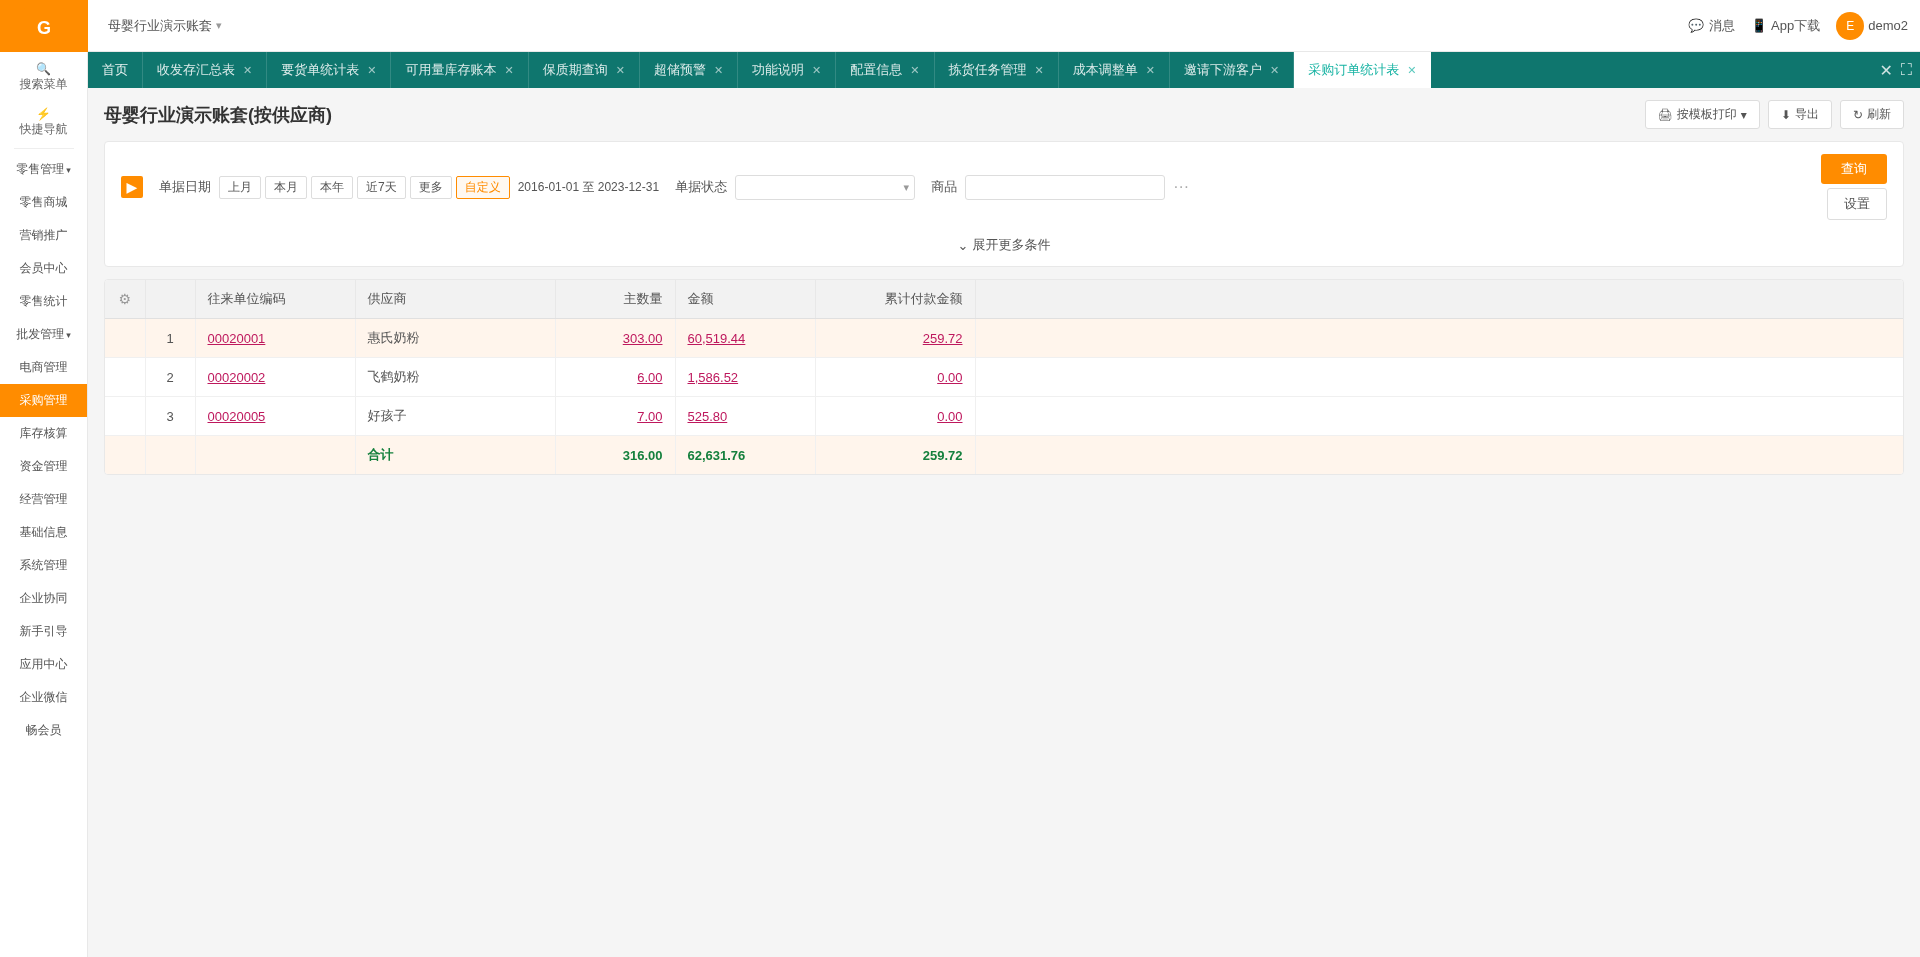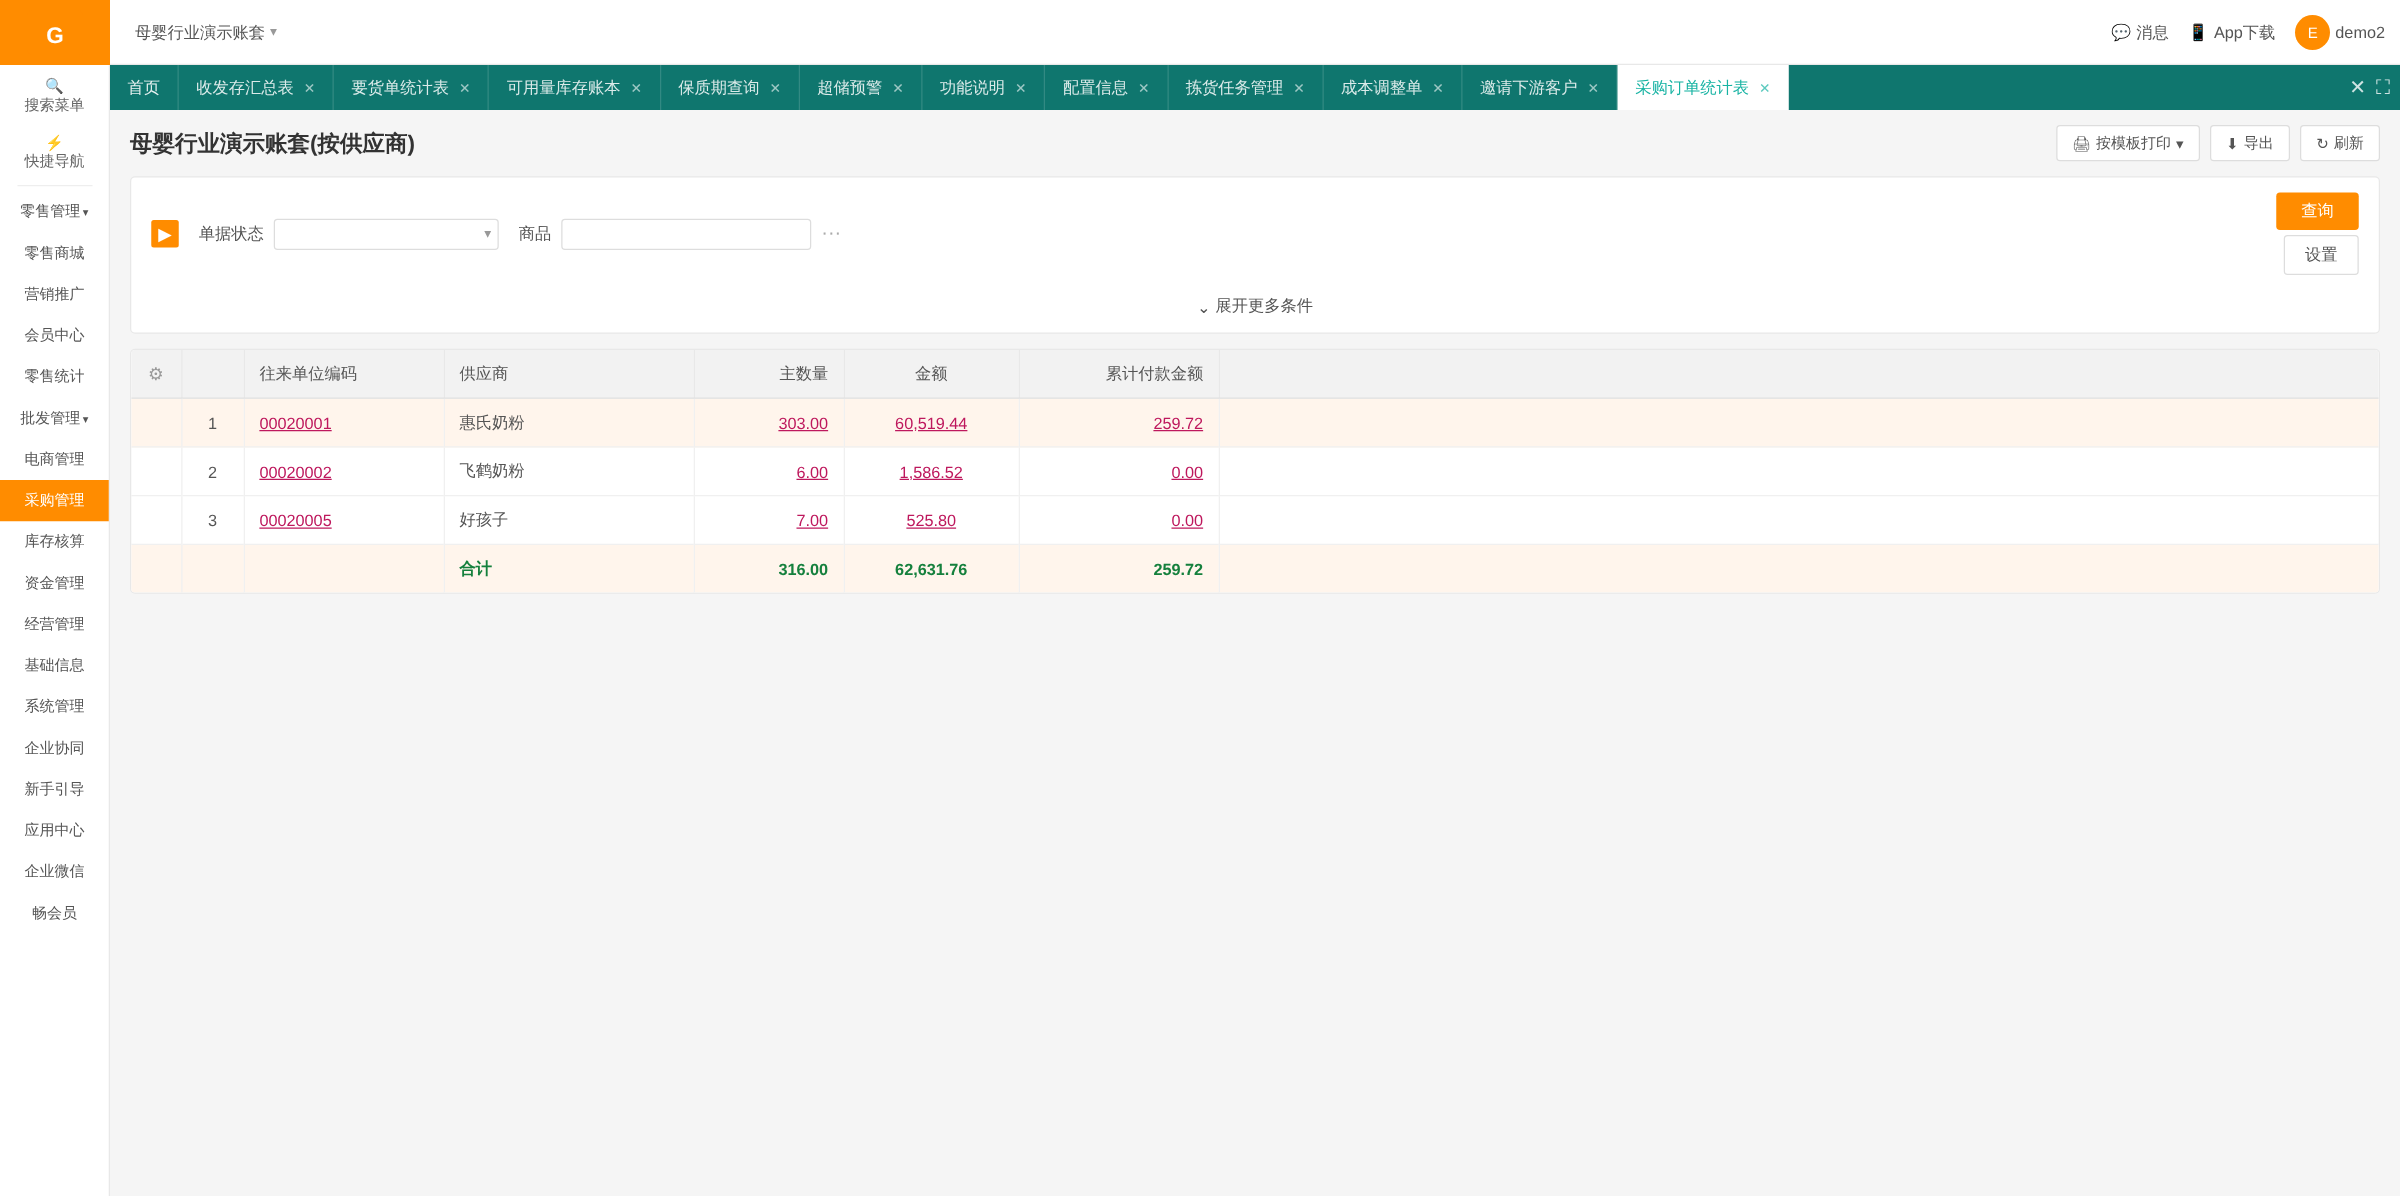--- a/index.html
+++ b/index.html
@@ -84,21 +84,21 @@
     .td-center { text-align: center; }
     tfoot tr { background: #fff5ec; border-top: 1px solid #e0e0e0; }
     tfoot td { padding: 10px 12px; font-weight: 600; color: #15803d; font-size: 13px; border-right: 1px solid #f0f0f0; margin-top: 12px; }
     tfoot td:last-child { border-right: none; }
 
     .col-settings { width: 40px; text-align: center; }
     .col-no { width: 50px; text-align: center; }
     .col-code { width: 160px; }
     .col-supplier { width: 200px; }
     .col-qty { width: 120px; text-align: right; }
-    .col-amount { width: 140px; text-align: center; }
+    .col-amount { width: 140px; text-align: left; }
     .col-paid { width: 160px; text-align: right; }
 
     .settings-icon { color: #999; cursor: pointer; font-size: 14px; }
 
     .more-dots { color: #aaa; font-size: 16px; cursor: pointer; }
   </style>
 </head>
 <body>
 
 <div class="sidebar">
@@ -278,20 +278,32 @@
             <span>↻</span>
             <span>刷新</span>
           </button>
         </div>
       </div>
 
       <div class="filter-bar">
         <div class="filter-row">
           <div class="filter-toggle">
             <span>▶</span>
+          </div>
+          <div class="filter-group">
+            <span class="filter-label">单据日期</span>
+            <div class="filter-dates">
+              <button class="filter-date-btn">上月</button>
+              <button class="filter-date-btn">本月</button>
+              <button class="filter-date-btn">本年</button>
+              <button class="filter-date-btn">近7天</button>
+              <button class="filter-date-btn">更多</button>
+              <button class="filter-date-custom">自定义</button>
+            </div>
+            <span class="filter-date-range">2016-01-01 至 2023-12-31</span>
           </div>
           <div class="filter-group">
             <span class="filter-label">单据状态</span>
             <div class="filter-select-wrap">
               <select class="filter-select">
                 <option value=""></option>
               </select>
             </div>
           </div>
           <div class="filter-group">

